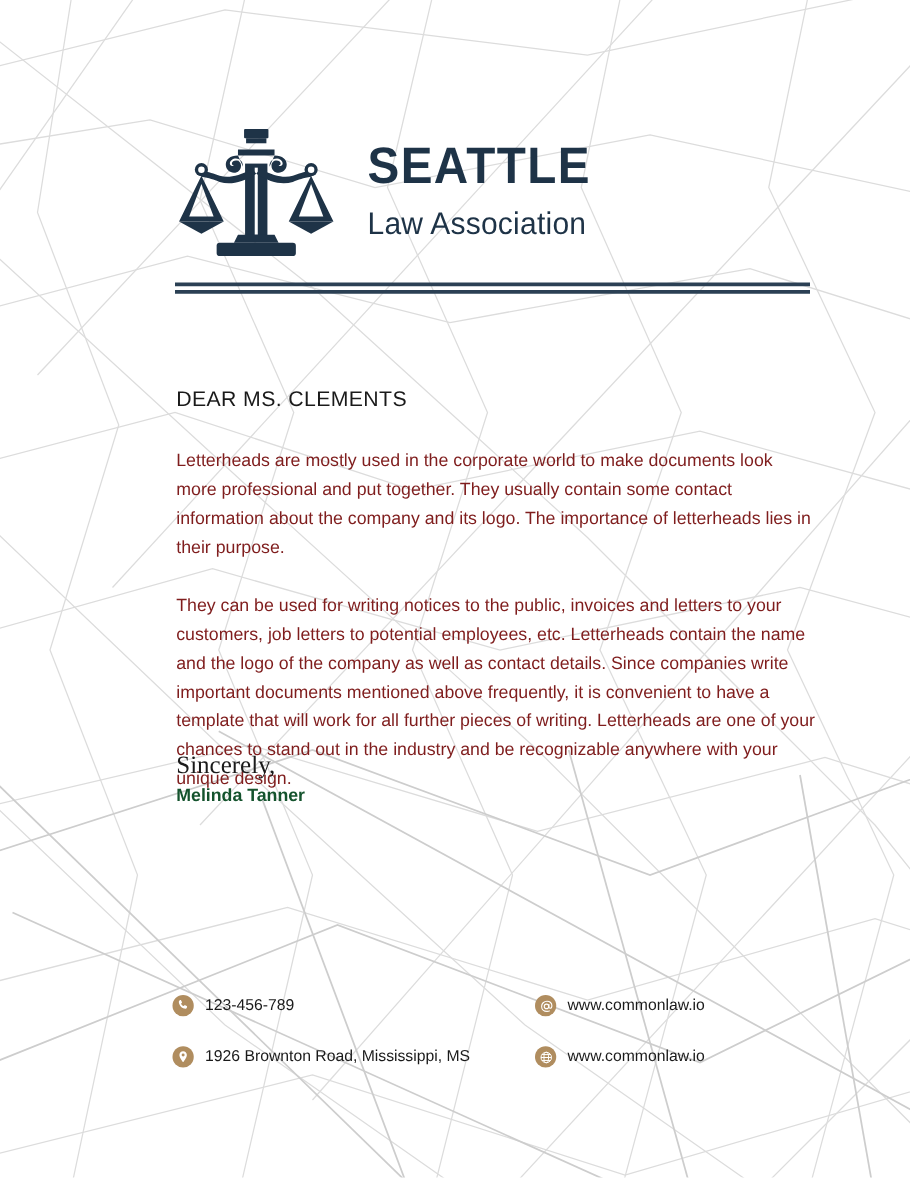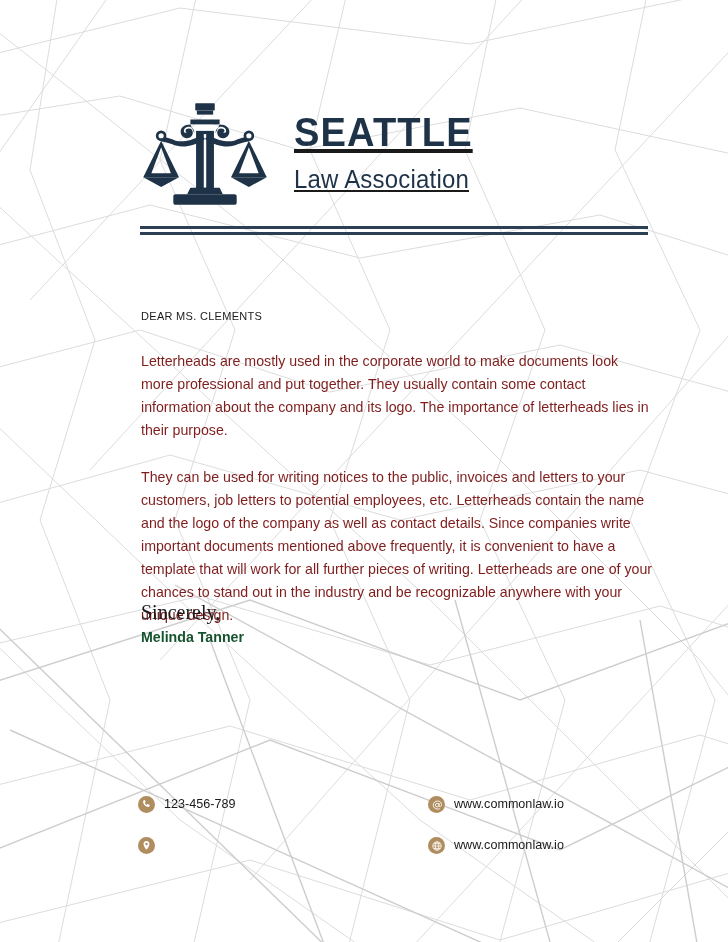--- a/index.html
+++ b/index.html
@@ -34,21 +34,20 @@
     height: 942px;
   }
 
   
   .header {
     position: absolute;
     left: 140px;
     top: 98px;
     display: flex;
     align-items: center;
-    text-decoration: underline;
   }
   .logo-mark {
     width: 130px;
     height: 108px;
     flex: none;
   }
   .logo-text {
     margin-left: 24px;
     display: flex;
     flex-direction: column;
@@ -99,21 +98,21 @@
   }
 
   
   .letter {
     position: absolute;
     left: 141px;
     top: 310px;
     width: 512px;
   }
   .salutation {
-    font-size: 11px;
+    font-size: 17px;
     letter-spacing: 0.3px;
     color: #1a1a1a;
     margin: 0 0 28px 0;
   }
   .para {
     font-size: 14.2px;
     line-height: 1.62;
     color: #7f1d1d;
     margin: 0 0 24px 0;
     text-align: left;
@@ -292,20 +291,21 @@
       <span class="contact-label">www.commonlaw.io</span>
     </div>
 
     <div class="contact">
       <span class="contact-icon">
         <svg width="11" height="11" viewBox="0 0 24 24" aria-hidden="true">
           <path fill="#ffffff" d="M12 2.2c-3.6 0-6.5 2.9-6.5 6.5 0 4.7 5.6 11.6 6 12.1.3.3.7.3 1 0 .4-.5 6-7.4 6-12.1 0-3.6-2.9-6.5-6.5-6.5z"></path>
           <circle cx="12" cy="8.7" r="2.6" fill="#b08d5f"></circle>
         </svg>
       </span>
+      <span class="contact-label">1926 Brownton Road, Mississippi, MS</span>
     </div>
 
     <div class="contact">
       <span class="contact-icon">
         <svg width="12" height="12" viewBox="0 0 24 24" aria-hidden="true">
           <g fill="none" stroke="#ffffff" stroke-width="1.6">
             <circle cx="12" cy="12" r="8.4"></circle>
             <ellipse cx="12" cy="12" rx="3.7" ry="8.4"></ellipse>
             <path d="M3.6 12h16.8"></path>
             <path d="M5.1 7.3h13.8"></path>

